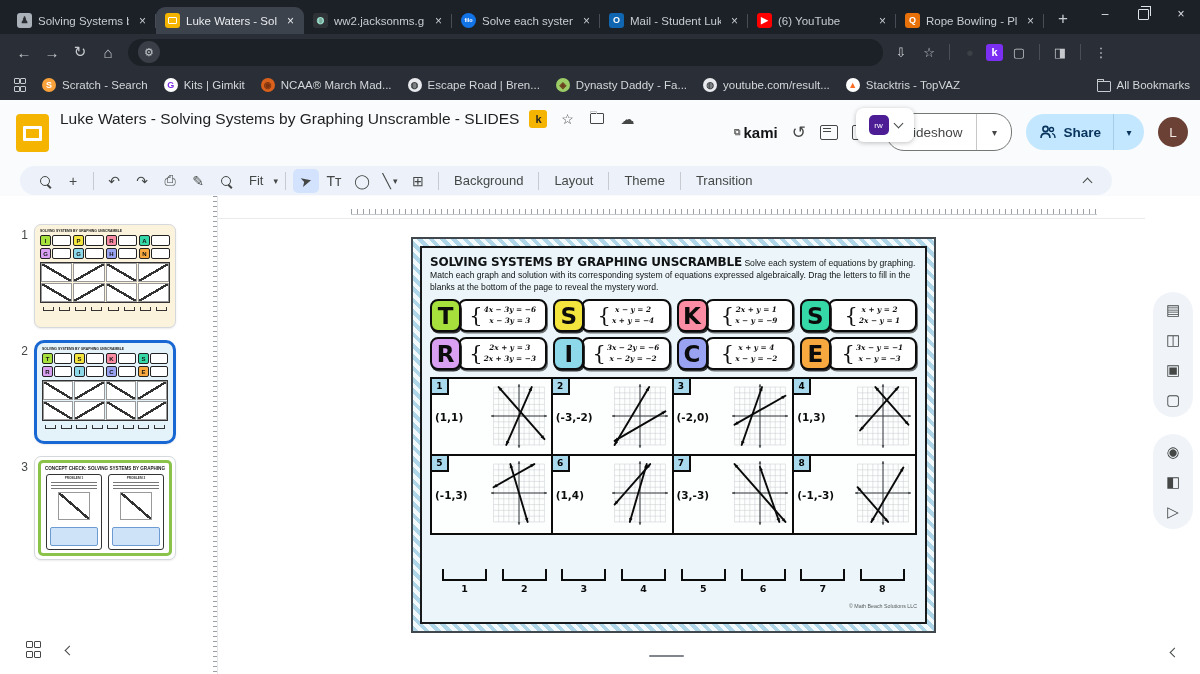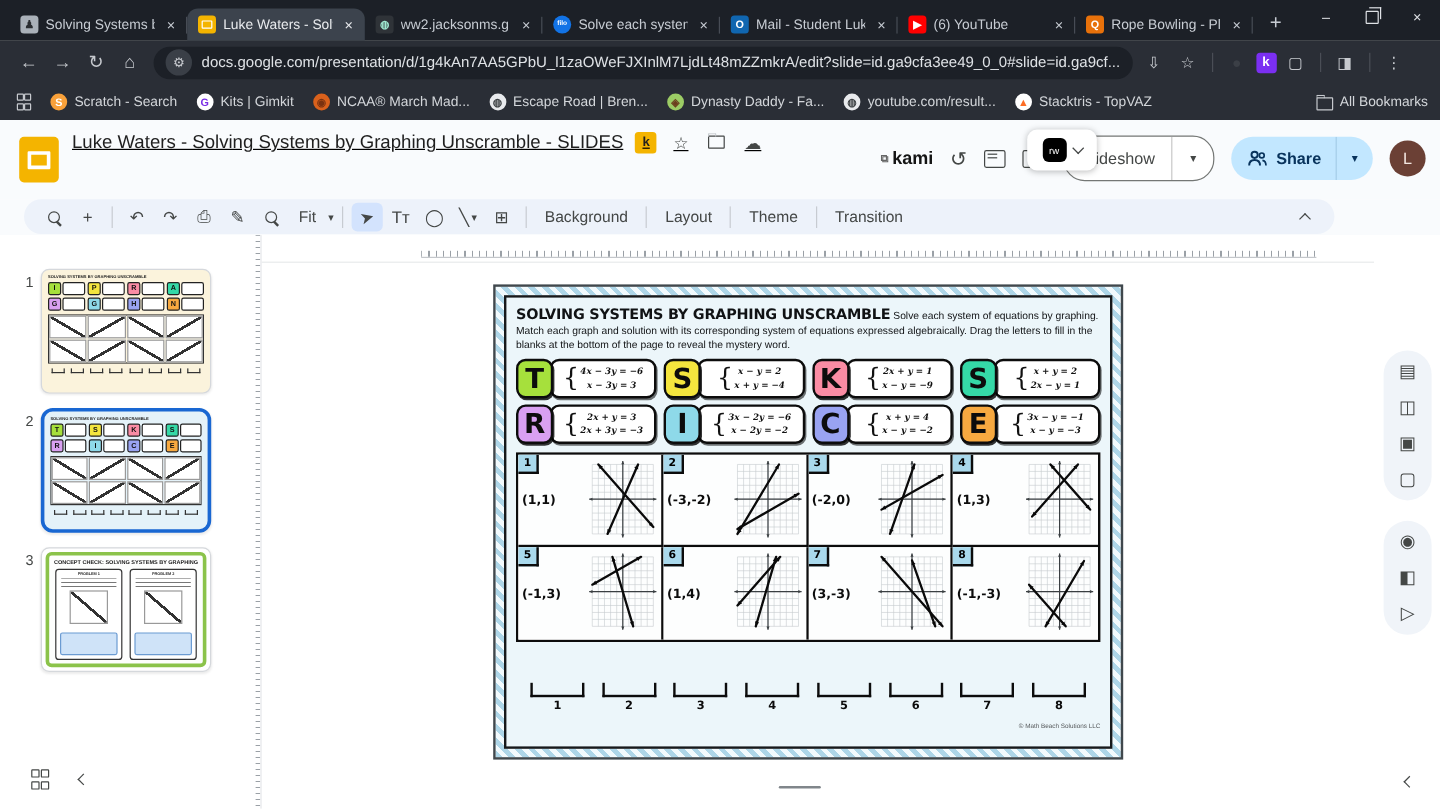--- a/index.html
+++ b/index.html
@@ -45,35 +45,35 @@
   .bm-item{display:flex;align-items:center;gap:6px;padding:3px 8px;border-radius:6px;white-space:nowrap;}
   .bm-ico{width:14px;height:14px;border-radius:50%;display:flex;align-items:center;justify-content:center;font-size:9px;font-weight:bold;flex-shrink:0;}
   #allbm{margin-left:auto;display:flex;align-items:center;gap:6px;}
   .folder-ico{width:12px;height:9px;border:1.3px solid #c6c9ce;border-radius:1px;position:relative;margin-top:2px;}
   .folder-ico::before{content:"";position:absolute;top:-3px;left:-1px;width:5px;height:2px;border:1.3px solid #c6c9ce;border-bottom:none;border-radius:1px 1px 0 0;}
 
   
   #gsheader{position:absolute;left:0;top:100px;width:1200px;height:66px;background:#f9fbfd;}
   #gslogo{position:absolute;left:16px;top:14px;width:33px;height:38px;background:#f4b400;border-radius:4px;}
   #gslogo::after{content:"";position:absolute;left:7px;top:12px;width:13px;height:9px;border:3px solid #fff;border-radius:1px;}
-  #title-row{position:absolute;left:60px;top:10px;display:flex;align-items:center;gap:10px;text-decoration:underline;}
+  #title-row{position:absolute;left:60px;top:10px;display:flex;align-items:center;gap:10px;}
   #doc-title{font-size:15.5px;color:#1f1f1f;white-space:nowrap;}
   .kami-badge{width:18px;height:18px;background:#f4b400;border-radius:3px;color:#1f1f1f;font-weight:bold;font-size:11px;display:flex;align-items:center;justify-content:center;}
   .hdr-mini{color:#444746;font-size:14px;width:20px;text-align:center;}
   #menubar{position:absolute;left:56px;top:36px;display:flex;}
   .menu-item{font-size:13.5px;color:#444746;padding:3px 7px;border-radius:4px;}
   #hdr-right{position:absolute;right:12px;top:12px;display:flex;align-items:center;gap:14px;height:40px;}
   .kami-link{display:flex;align-items:center;gap:3px;font-weight:bold;font-size:15px;color:#141414;}
   .ext-link-glyph{font-size:9px;color:#666;}
   .hdr-ico{font-size:17px;color:#444746;}
   .comment-ico{width:16px;height:13px;border:1.8px solid #444746;border-radius:2px;position:relative;}
   .comment-ico::before{content:"";position:absolute;left:2px;top:2px;width:8px;height:1.6px;background:#444746;box-shadow:0 3px 0 #444746;}
   .present-ico{width:18px;height:13px;border:1.8px solid #444746;border-radius:2px;position:relative;}
   #rw-float{position:absolute;left:856px;top:8px;width:58px;height:34px;background:#fff;border-radius:8px;box-shadow:0 1px 5px rgba(0,0,0,.25);display:flex;align-items:center;justify-content:center;gap:6px;z-index:5;}
-  .rw-ico{width:20px;height:20px;background:#000000;border-radius:5px;color:#fff;font-size:8px;font-weight:normal;display:flex;align-items:center;justify-content:center;}
+  .rw-ico{width:20px;height:20px;background:#4c1d95;border-radius:5px;color:#fff;font-size:8px;font-weight:normal;display:flex;align-items:center;justify-content:center;}
   .chev{width:6px;height:6px;border-right:1.6px solid #444746;border-bottom:1.6px solid #444746;display:inline-block;}
   .chev.down{transform:rotate(45deg);margin-top:-3px;}
   .chev.up{transform:rotate(-135deg);margin-top:3px;}
   .chev.left{transform:rotate(135deg);}
   #btn-slideshow{display:flex;align-items:center;height:36px;border:1px solid #747775;border-radius:18px;overflow:hidden;background:#fff;}
   #btn-slideshow .main{padding:0 14px;font-size:13.5px;color:#444746;display:flex;align-items:center;height:100%;}
   #btn-slideshow .caret{width:34px;height:100%;border-left:1px solid #c7c7c7;display:flex;align-items:center;justify-content:center;color:#444746;font-size:10px;}
   #btn-share{display:flex;align-items:center;height:36px;background:#c2e7ff;border-radius:18px;overflow:hidden;}
   #btn-share .main{display:flex;align-items:center;gap:7px;padding:0 12px 0 14px;font-size:13.5px;color:#08335c;font-weight:bold;height:100%;}
   #btn-share .caret{width:30px;height:100%;border-left:1px solid #a5cde8;display:flex;align-items:center;justify-content:center;color:#08335c;font-size:10px;}
@@ -217,21 +217,20 @@
     </div>
   </div>
 
   <div id="omnibar">
     <div class="nav-ico">←</div>
     <div class="nav-ico">→</div>
     <div class="nav-ico">↻</div>
     <div class="nav-ico">⌂</div>
     <div id="omnipill">
       <span class="site-ico">⚙</span>
-      <span id="url">docs.google.com/presentation/d/1g4kAn7AA5GPbU_l1zaOWeFJXInlM7LjdLt48mZZmkrA/edit?slide=id.ga9cfa3ee49_0_0#slide=id.ga9cf...</span>
     </div>
     <div class="omni-right">
       <span class="ext-ico">⇩</span>
       <span class="ext-ico">☆</span>
       <span class="vdiv"></span>
       <span class="ext-ico" style="color:#3b3f46;">●</span>
       <span class="kami-ext">k</span>
       <span class="ext-ico">▢</span>
       <span class="vdiv"></span>
       <span class="ext-ico">◨</span>

